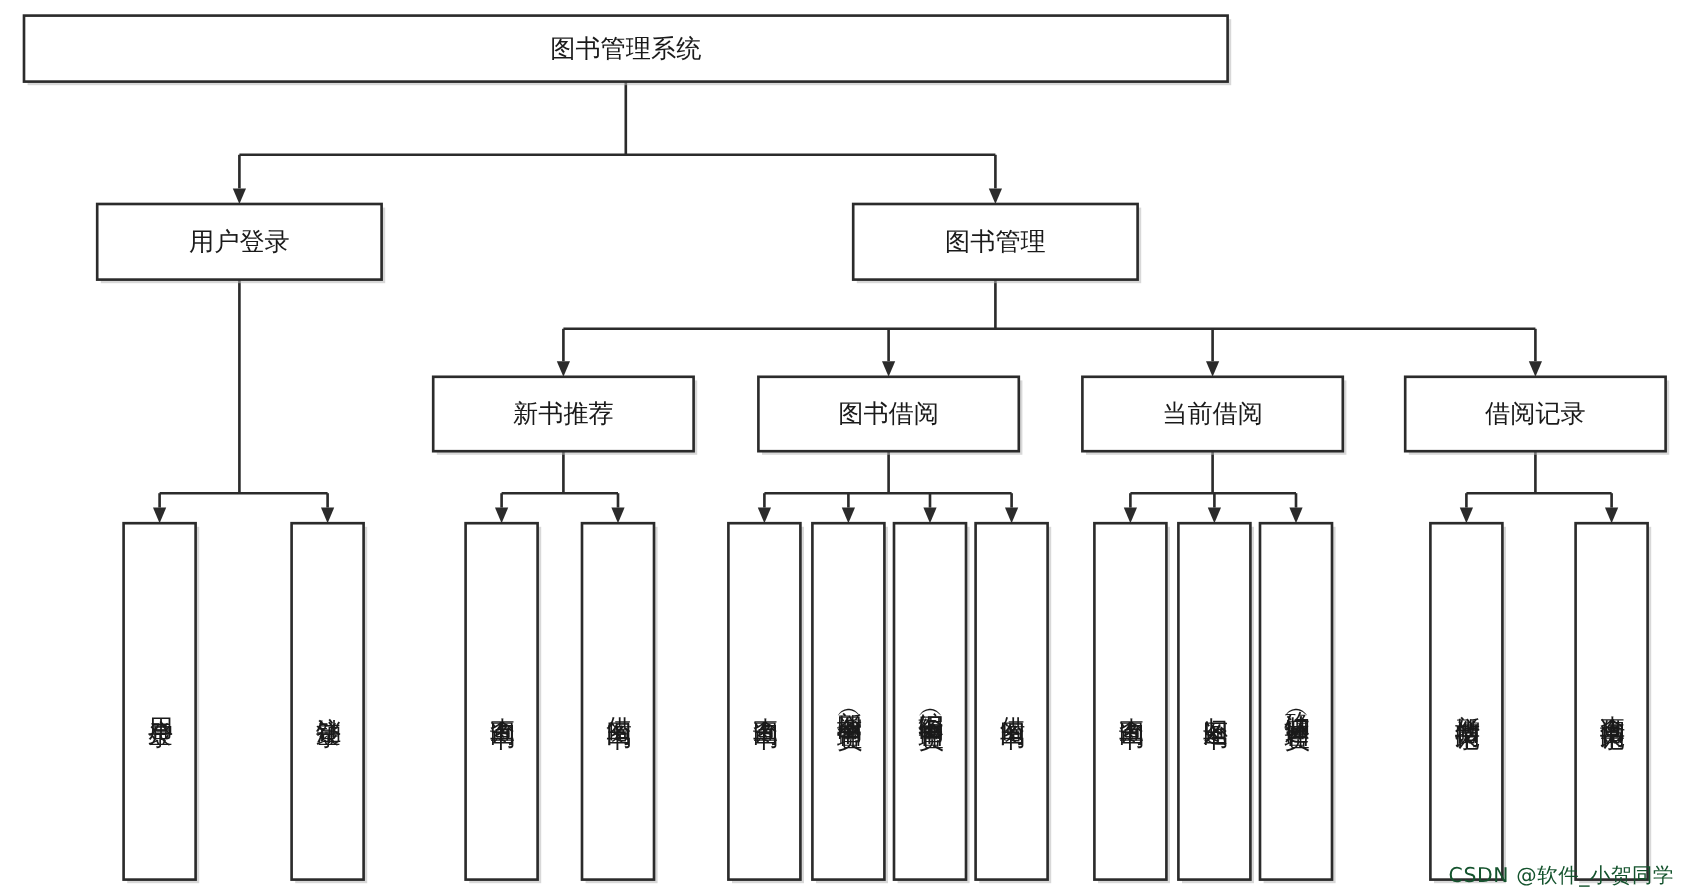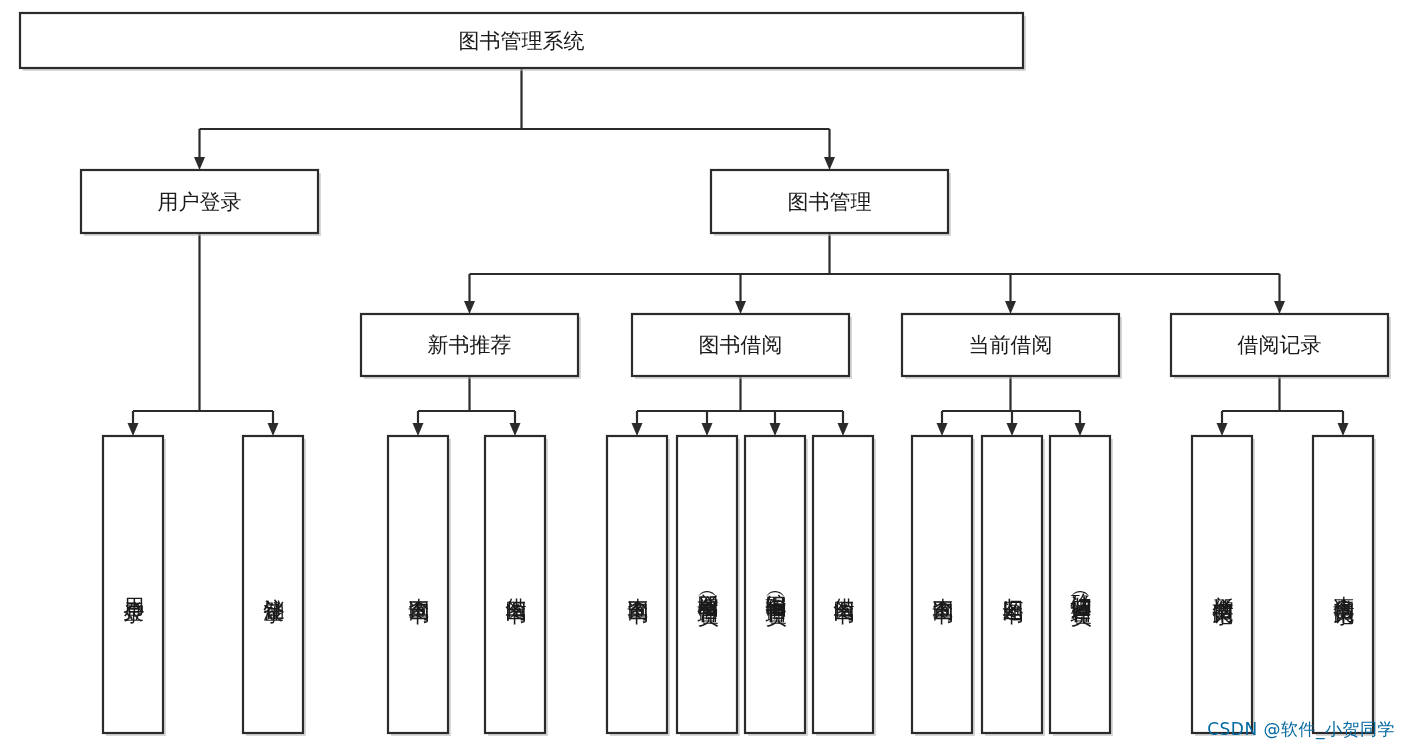--- a/index.html
+++ b/index.html
@@ -61,21 +61,21 @@
     white-space: nowrap;
     text-align: center;
     pointer-events: none;
   }
   .watermark {
     position: absolute;
     right: 10px;
     bottom: 6px;
     font-family: "DejaVu Sans", "Liberation Sans", sans-serif;
     font-size: 17px;
-    color: #0369a1;
+    color: #14532d;
     letter-spacing: 0.5px;
     white-space: nowrap;
   }
 </style>
 </head>
 <body>
 
 <div id="page">
   <svg id="diagram-svg" viewBox="0 0 1405 747" xmlns="http://www.w3.org/2000/svg">
     <g id="edges-layer">

